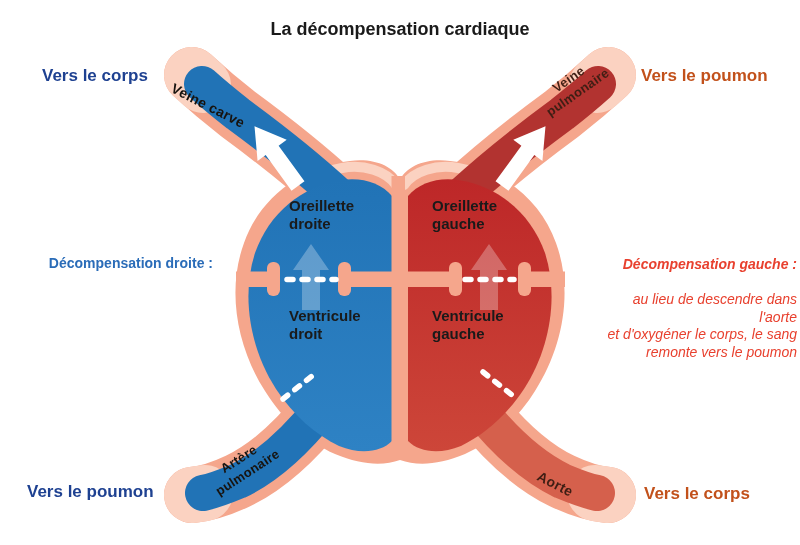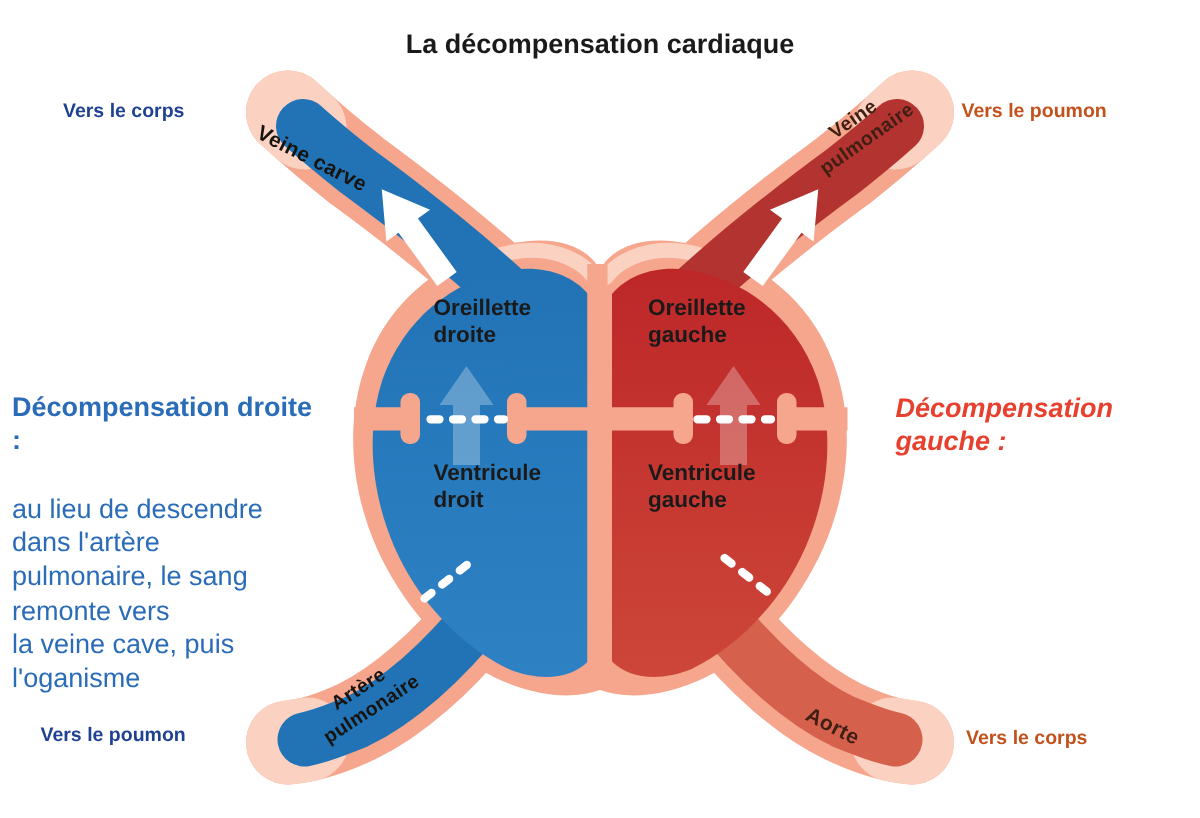--- a/index.html
+++ b/index.html
@@ -20,28 +20,28 @@
   .redl-s{stroke:var(--blood-red-light);fill:none;stroke-linecap:round;}
   .dash{stroke:#ffffff;stroke-width:5.5;stroke-dasharray:6 9;stroke-linecap:round;fill:none;}
   .fade{fill:rgba(255,255,255,0.28);}
   .warrow{fill:#ffffff;}
   .sb1{stop-color:var(--blood-blue);} .sb2{stop-color:var(--blood-blue-2);}
   .sr1{stop-color:var(--blood-red);} .sr2{stop-color:var(--blood-red-2);}
 
   
   .lbl{position:absolute;white-space:pre-line;}
   .title{left:0;right:0;top:19px;text-align:center;font-size:18px;font-weight:bold;color:var(--title-text);}
-  .corner{font-size:13px;font-weight:bold;}
+  .corner{font-size:17px;font-weight:bold;}
   .corner.navy{color:var(--navy-label);}
   .corner.orange{color:var(--orange-label);}
   .chamber{font-size:15px;font-weight:bold;line-height:1.2;color:var(--chamber-text);}
   .vessel{font-weight:bold;line-height:1.25;letter-spacing:.3px;}
   .vessel.dark{color:var(--vessel-text-dark);}
   .vessel.warm{color:var(--vessel-text-warm);}
-  .note{font-size:18px;line-height:1.26;}
+  .note{font-size:14px;line-height:1.26;text-align:right;}
   .note .note-title{font-weight:bold;}
   .note.blue{color:var(--annotation-blue);}
   .note.red{color:var(--annotation-red);}
 </style>
 </head>
 <body>
 
 <div class="stage">
 
   <svg width="800" height="545" viewBox="0 0 800 545">
@@ -140,21 +140,21 @@
 
   <div class="lbl vessel dark" style="left:176px;top:80px;font-size:14px;transform:rotate(27deg);transform-origin:0 0;">Veine carve</div>
   <div class="lbl vessel warm" style="left:516px;top:70px;width:115px;font-size:13px;text-align:center;transform:rotate(-35deg);">Veine
 pulmonaire</div>
   <div class="lbl vessel dark" style="left:186px;top:450px;width:115px;font-size:13px;text-align:center;transform:rotate(-33deg);">Artère
 pulmonaire</div>
   <div class="lbl vessel warm" style="left:542px;top:468px;font-size:14px;transform:rotate(27deg);transform-origin:0 0;">Aorte</div>
 
   <div class="lbl note blue" style="left:8px;top:237px;width:205px;">
     <div class="note-title">Décompensation droite :</div>
-    <div>au lieu de descendre dans l'artère
-pulmonaire, le sang remonte vers
-la veine cave, puis l'oganisme</div>
   </div>
   <div class="lbl note red" style="left:597px;top:238px;width:200px;font-style:italic;">
     <div class="note-title">Décompensation gauche :</div>
+    <div>au lieu de descendre dans l'aorte
+et d'oxygéner le corps, le sang
+remonte vers le poumon</div>
   </div>
 
 </div>
 
 </body></html>

